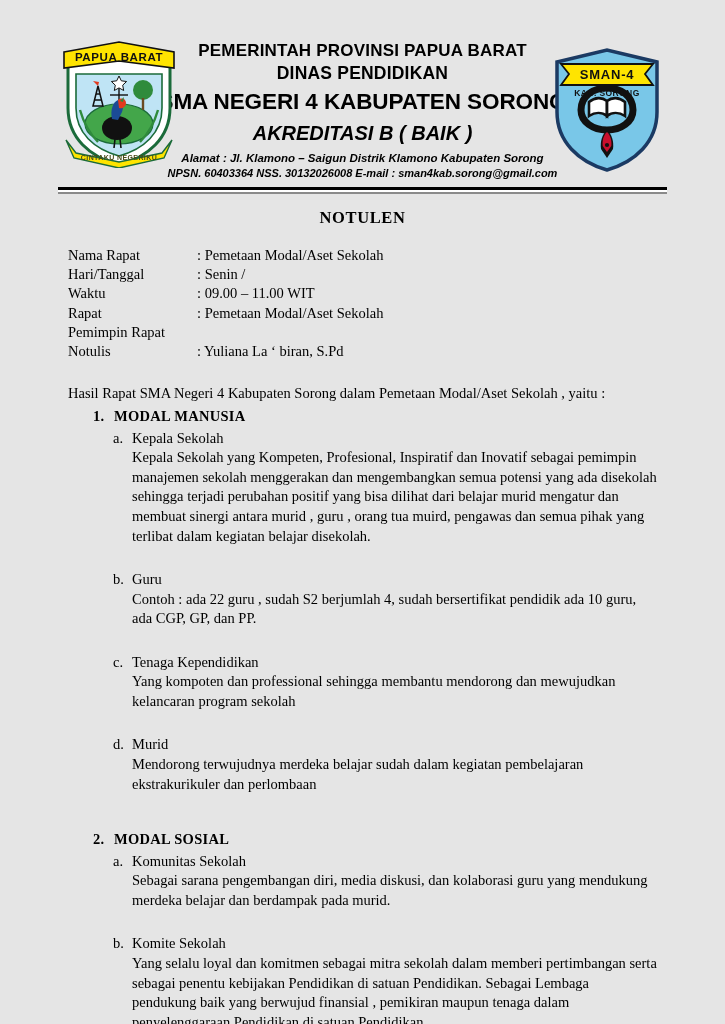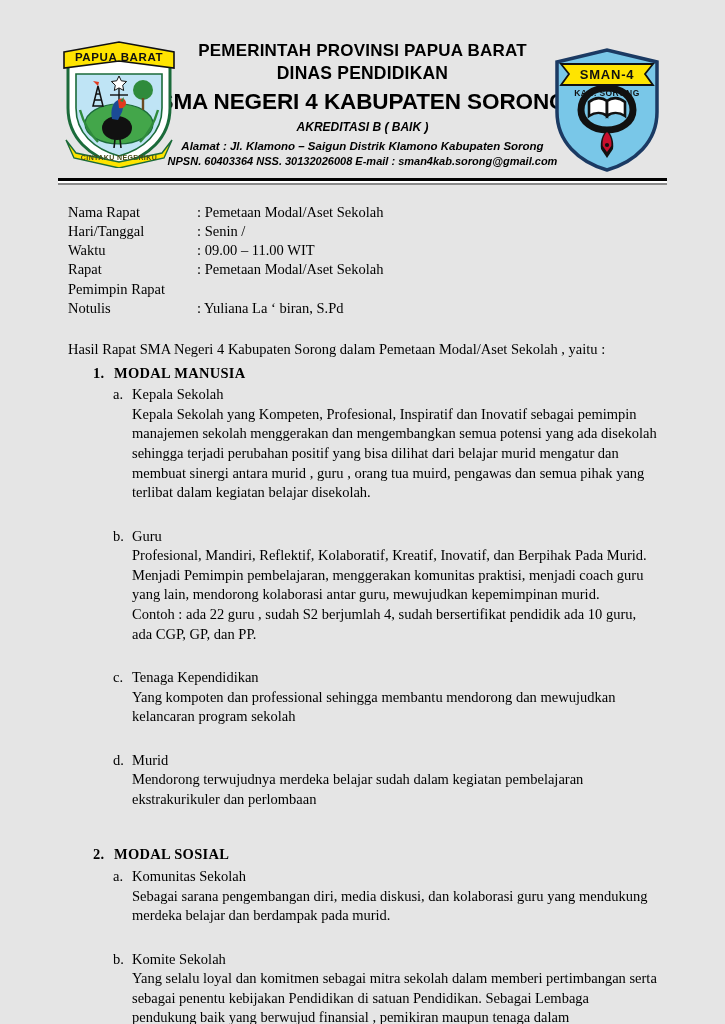--- a/index.html
+++ b/index.html
@@ -55,21 +55,21 @@
   .head-line-3 {
     font-weight: bold;
     font-size: 22.5px;
     letter-spacing: -0.1px;
     line-height: 1.3;
     margin-top: 1px;
   }
   .head-line-4 {
     font-weight: bold;
     font-style: italic;
-    font-size: 12px;
+    font-size: 20px;
     line-height: 1.5;
     margin-top: 2px;
   }
   .head-line-5 {
     font-weight: bold;
     font-style: italic;
     font-size: 11.5px;
     line-height: 1.45;
     margin-top: 2px;
   }
@@ -270,20 +270,21 @@
 
     </div>
 
     <div class="rule-wrap">
       <div class="rule-thick"></div>
       <div class="rule-gap"></div>
       <div class="rule-thin"></div>
     </div>
   </div>
 
+  <div class="doc-title">NOTULEN</div>
 
   <div class="meta">
 
     <div class="meta-row">
       <div class="meta-label">Nama Rapat</div>
       <div class="meta-value">: Pemetaan Modal/Aset Sekolah</div>
     </div>
 
     <div class="meta-row">
       <div class="meta-label">Hari/Tanggal</div>
@@ -332,21 +333,20 @@
       </div>
 
       <div class="spacer-md"></div>
 
       <div class="sub-item">
         <div class="sub-head">
           <span class="sub-marker">b.</span>
           <span>Guru</span>
         </div>
         <div class="sub-body">
-          <p>Profesional, Mandiri, Reflektif, Kolaboratif, Kreatif, Inovatif, dan Berpihak Pada Murid. Menjadi Pemimpin pembelajaran, menggerakan komunitas praktisi, menjadi coach guru yang lain, mendorong kolaborasi antar guru, mewujudkan kepemimpinan murid.</p>
           <p>Contoh : ada 22 guru , sudah S2 berjumlah 4, sudah bersertifikat pendidik ada 10 guru, ada CGP, GP, dan PP.</p>
         </div>
       </div>
 
       <div class="spacer-md"></div>
 
       <div class="sub-item">
         <div class="sub-head">
           <span class="sub-marker">c.</span>
           <span>Tenaga Kependidikan</span>

